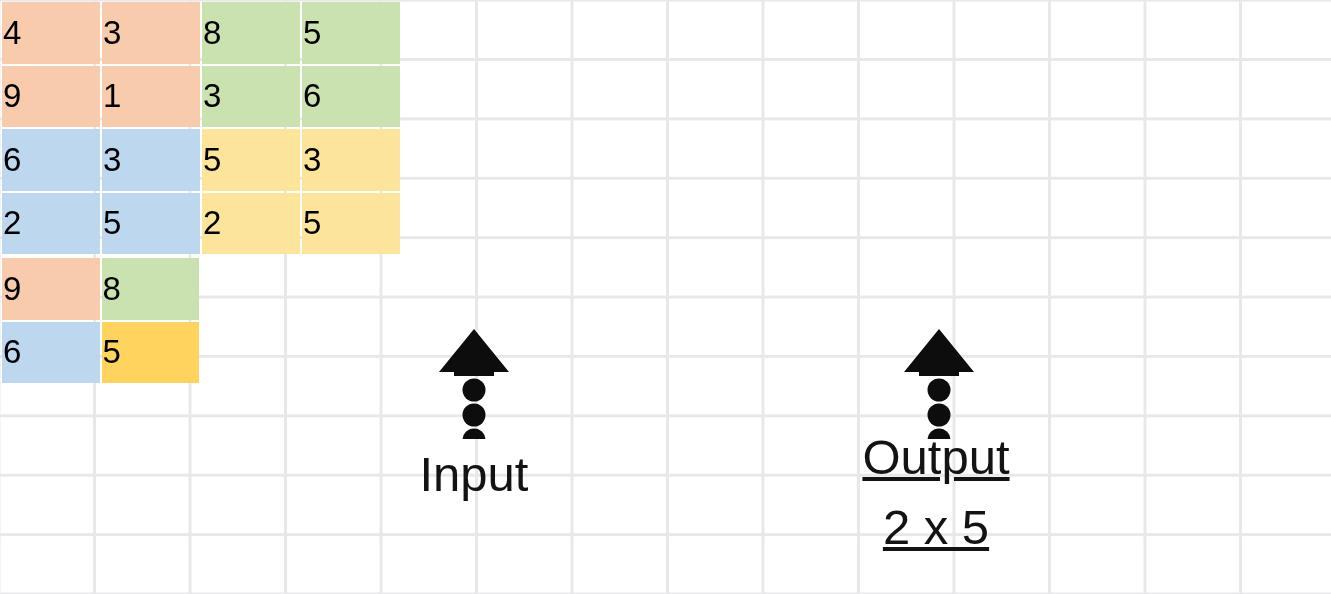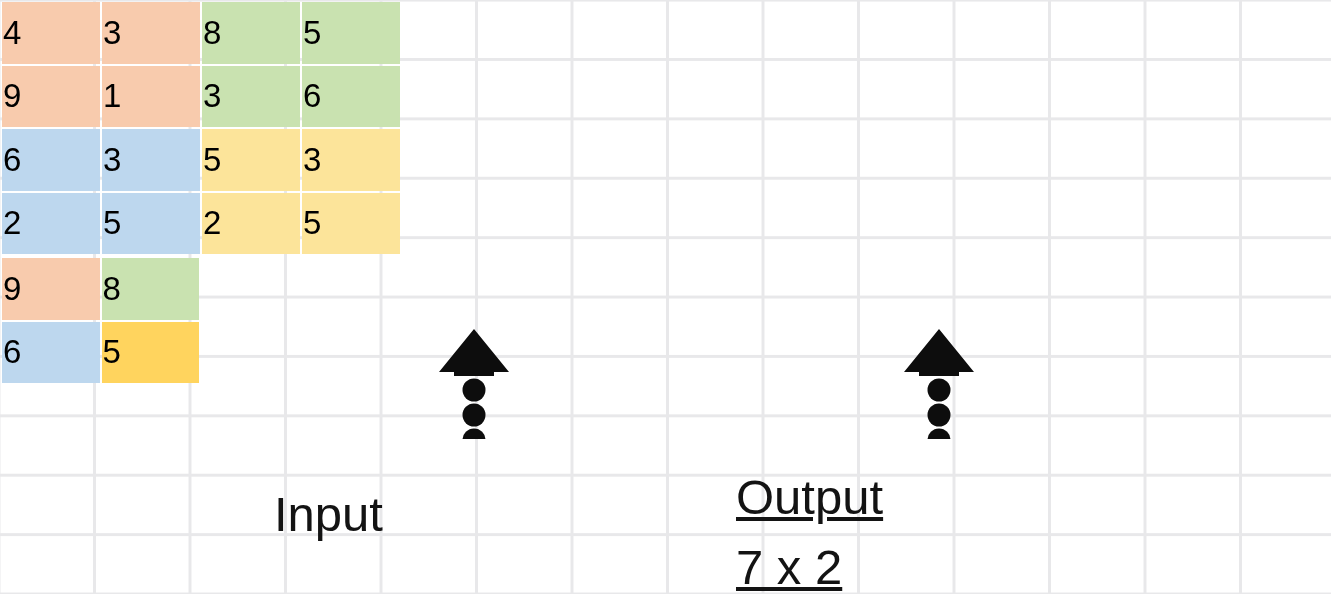--- a/index.html
+++ b/index.html
@@ -60,29 +60,28 @@
     position: absolute;
     width: 72px;
     height: 112px;
   }
   #input-arrow  { left: 438px; top: 327px; }
   #output-arrow { left: 903px; top: 327px; }
 
   
   .caption {
     position: absolute;
-    text-align: left;
+    text-align: center;
     color: #131313;
     font-family: "Liberation Sans", sans-serif;
     font-weight: 400;
     font-size: 49px;
     line-height: 1.42;
     white-space: nowrap;
     letter-spacing: 0px;
-    margin-top: 40px;
   }
   #input-caption  { left: 274px; top: 440px; width: 400px; }
   #output-caption { left: 736px; top: 423px; width: 400px; text-decoration: underline; }
   .caption-line { display: block; }
 </style>
 </head>
 <body>
 
 <div id="canvas">
 
@@ -143,16 +142,16 @@
     <circle cx="36" cy="113" r="11.5" fill="#0d0d0d"></circle>
     <circle cx="36" cy="138" r="11.5" fill="#0d0d0d"></circle>
   </svg>
 
   <div class="caption" id="input-caption">
     <span class="caption-line">Input</span>
   </div>
 
   <div class="caption" id="output-caption">
     <span class="caption-line">Output</span>
-    <span class="caption-line">7 x 2</span>
+    <span class="caption-line">2 x 5</span>
   </div>
 
 </div>
 
 </body></html>

